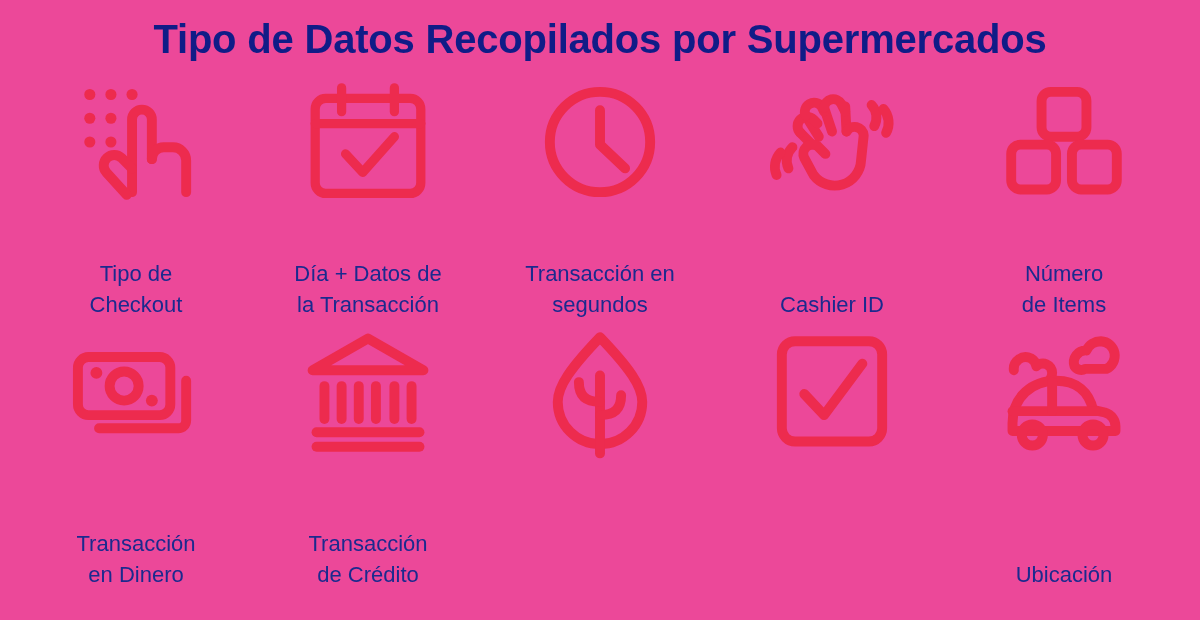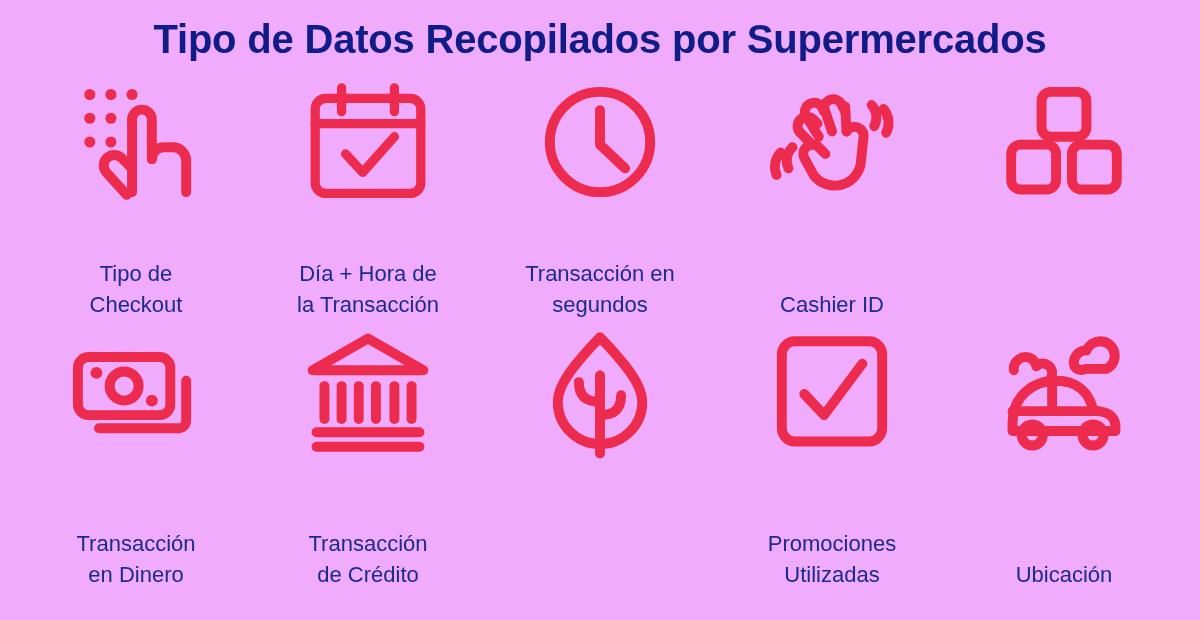--- a/index.html
+++ b/index.html
@@ -12,21 +12,21 @@
     width: 1200px;
     height: 620px;
     overflow: hidden;
     font-family: "Liberation Sans", "DejaVu Sans", sans-serif;
     -webkit-font-smoothing: antialiased;
   }
   .page {
     position: relative;
     width: 1200px;
     height: 620px;
-    background: #f0abfc;
+    background: #ec4899;
     box-sizing: border-box;
   }
   .page-title {
     margin: 0;
     padding: 14px 0 0 0;
     text-align: center;
     font-size: 40px;
     line-height: 50px;
     font-weight: bold;
     letter-spacing: -0.2px;
@@ -111,21 +111,21 @@
         <svg viewBox="0 0 100 100" fill="none" xmlns="http://www.w3.org/2000/svg">
           <g stroke="#ED2B4E" stroke-width="7" stroke-linecap="round" stroke-linejoin="round" fill="none">
             <rect x="10" y="17" width="80" height="72" rx="8"></rect>
             <line x1="10" y1="36" x2="90" y2="36"></line>
             <line x1="30" y1="9" x2="30" y2="27"></line>
             <line x1="70" y1="9" x2="70" y2="27"></line>
             <path d="M33 59 L46 73 L70 46"></path>
           </g>
         </svg>
       </div>
-      <div class="cell-label">Día + Hora de
+      <div class="cell-label">Día + Datos de
 la Transacción</div>
     </div>
 
     <div class="cell row1">
       <div class="icon-wrap">
         <svg viewBox="0 0 100 100" fill="none" xmlns="http://www.w3.org/2000/svg">
           <g stroke="#ED2B4E" stroke-width="7.5" stroke-linecap="round" stroke-linejoin="round" fill="none">
             <circle cx="50" cy="50" r="38"></circle>
             <path d="M50 26 L50 52 L69 70"></path>
           </g>
@@ -160,20 +160,22 @@
     <div class="cell row1">
       <div class="icon-wrap">
         <svg viewBox="0 0 100 100" fill="none" xmlns="http://www.w3.org/2000/svg">
           <g stroke="#ED2B4E" stroke-width="7.5" stroke-linejoin="round" fill="none">
             <rect x="33" y="12" width="34" height="34" rx="7"></rect>
             <rect x="10" y="52" width="34" height="34" rx="7"></rect>
             <rect x="56" y="52" width="34" height="34" rx="7"></rect>
           </g>
         </svg>
       </div>
+      <div class="cell-label">Número
+de Items</div>
     </div>
 
     <div class="cell row2">
       <div class="icon-wrap">
         <svg viewBox="0 0 100 100" fill="none" xmlns="http://www.w3.org/2000/svg">
           <g stroke="#ED2B4E" stroke-width="7.5" stroke-linecap="round" stroke-linejoin="round" fill="none">
             <rect x="6" y="22" width="70" height="44" rx="8"></rect>
             <circle cx="41" cy="44" r="11"></circle>
             <path d="M88 40 L88 70 a6 6 0 0 1 -6 6 L22 76"></path>
           </g>
@@ -222,22 +224,20 @@
 
     <div class="cell row2">
       <div class="icon-wrap">
         <svg viewBox="0 0 100 100" fill="none" xmlns="http://www.w3.org/2000/svg">
           <g stroke="#ED2B4E" stroke-width="7.5" stroke-linecap="round" stroke-linejoin="round" fill="none">
             <rect x="12" y="10" width="76" height="76" rx="10"></rect>
             <path d="M29 50 L44 66 L73 27"></path>
           </g>
         </svg>
       </div>
-      <div class="cell-label">Promociones
-Utilizadas</div>
     </div>
 
     <div class="cell row2">
       <div class="icon-wrap">
         <svg viewBox="0 0 100 100" fill="none" xmlns="http://www.w3.org/2000/svg">
           <g stroke="#ED2B4E" stroke-width="7.5" stroke-linecap="round" stroke-linejoin="round" fill="none">
             <path d="M12 32 a9 9 0 0 1 13 -9 a8 8 0 0 1 4 6 a7 7 0 0 1 12 5 a8 8 0 0 1 -1 4"></path>
             <path d="M58 29 a9 9 0 0 1 9 -12 a12 12 0 0 1 11 -7 a11 11 0 0 1 4 21 L66 31 a6 6 0 0 1 -8 -2 Z"></path>
             <path d="M11 72 C 11 52 26 40 44 40 C 60 40 69 49 72 62 L81 64 a11 11 0 0 1 8 11 l0 3 L11 78 Z"></path>
             <line x1="11" y1="63" x2="74" y2="63"></line>

